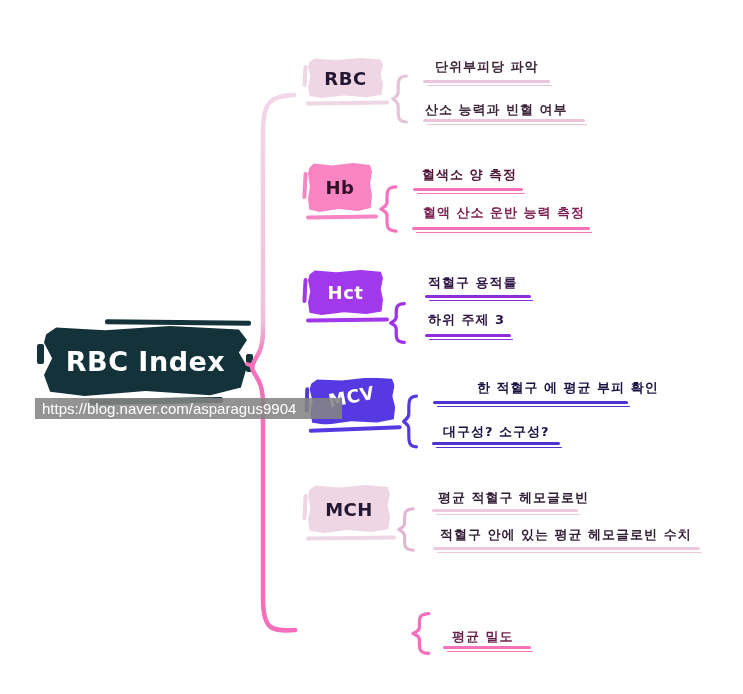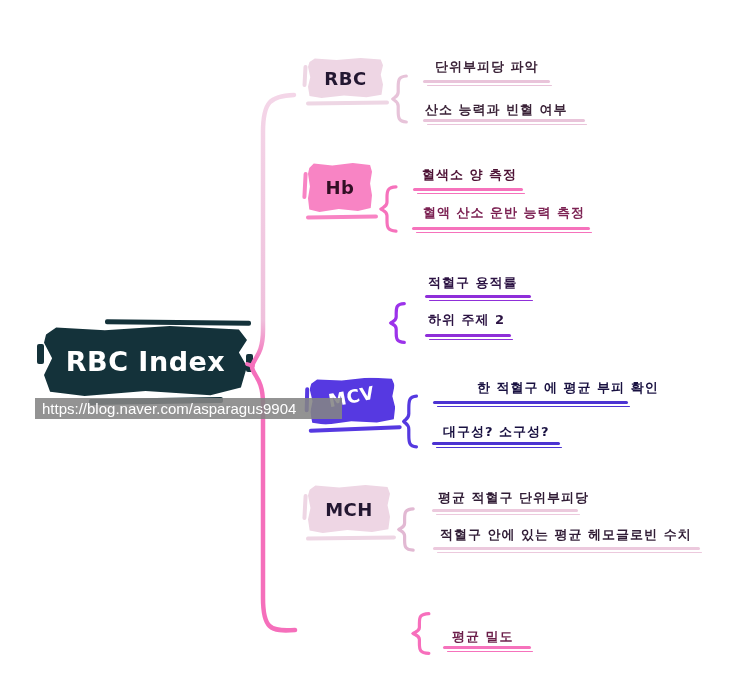--- a/index.html
+++ b/index.html
@@ -102,26 +102,32 @@
     <svg class="brace" style="left:74px;top:25px;width:20px;height:48px" viewBox="0 0 20 50" preserveAspectRatio="none">
       <path d="M 17 2 C 8.5 2.5, 8 6, 8 13 L 8 18 C 8 23, 3 23.5, 2 25 C 3 26.5, 8 27, 8 32 L 8 37 C 8 44, 8.5 47.5, 17 48"></path>
     </svg>
     <span class="itext" style="left: 117px; top: 6px; color: rgb(77, 17, 52);">혈색소 양 측정</span>
     <div class="ul" style="left:108px;top:28px;width:110px"></div>
     <span class="itext" style="left: 118px; top: 44px; color: rgb(124, 34, 83);">혈액 산소 운반 능력 측정</span>
     <div class="ul" style="left:107px;top:67px;width:178px"></div>
   </div>
 
   <div class="section" style="top: 268px; --box: #a238ec; --label: #ffffff; --brace: #9c33ea; --ul: #8f2fd9;">
+    <div class="nodebox" style="left:3px;top:2px;width:75px;height:45px">
+      <div class="paint"></div>
+      <div class="streak-b"></div>
+      <div class="streak-l"></div>
+      <span class="nodelabel">Hct</span>
+    </div>
     <svg class="brace" style="left:84px;top:34px;width:18px;height:42px" viewBox="0 0 20 50" preserveAspectRatio="none">
       <path d="M 17 2 C 8.5 2.5, 8 6, 8 13 L 8 18 C 8 23, 3 23.5, 2 25 C 3 26.5, 8 27, 8 32 L 8 37 C 8 44, 8.5 47.5, 17 48"></path>
     </svg>
     <span class="itext" style="left: 123px; top: 6px; color: rgb(44, 19, 67);">적혈구 용적률</span>
     <div class="ul" style="left:120px;top:27px;width:106px"></div>
-    <span class="itext" style="left: 123px; top: 43px; color: rgb(44, 19, 67);">하위 주제 2</span>
+    <span class="itext" style="left: 123px; top: 43px; color: rgb(44, 19, 67);">하위 주제 3</span>
     <div class="ul" style="left:120px;top:66px;width:86px"></div>
   </div>
 
   <div class="section" style="top: 375px; --box: #5639e1; --label: #ffffff; --brace: #5539e0; --ul: #4c33d2;">
     <div class="nodebox tilt-box" style="left:5px;top:3px;width:85px;height:46px">
       <div class="paint"></div>
       <div class="streak-b"></div>
       <div class="streak-l"></div>
       <span class="nodelabel tilt-label">MCV</span>
     </div>
@@ -137,21 +143,21 @@
   <div class="section" style="top: 483px; --box: #eed6e4; --label: #231731; --brace: #e2b9d3; --ul: #ecc9dd;">
     <div class="nodebox" style="left:3px;top:2px;width:82px;height:48px">
       <div class="paint"></div>
       <div class="streak-b"></div>
       <div class="streak-l"></div>
       <span class="nodelabel">MCH</span>
     </div>
     <svg class="brace" style="left:92px;top:24px;width:19px;height:45px" viewBox="0 0 20 50" preserveAspectRatio="none">
       <path d="M 17 2 C 8.5 2.5, 8 6, 8 13 L 8 18 C 8 23, 3 23.5, 2 25 C 3 26.5, 8 27, 8 32 L 8 37 C 8 44, 8.5 47.5, 17 48"></path>
     </svg>
-    <span class="itext" style="left: 133px; top: 6px; color: rgb(48, 28, 53);">평균 적혈구 단위부피당</span>
+    <span class="itext" style="left: 133px; top: 6px; color: rgb(48, 28, 53);">평균 적혈구 헤모글로빈</span>
     <div class="ul" style="left:127px;top:26px;width:146px"></div>
     <span class="itext" style="left: 135px; top: 43px; color: rgb(48, 28, 53); text-align: center;">적혈구 안에 있는 평균 헤모글로빈 수치</span>
     <div class="ul" style="left:128px;top:64px;width:267px"></div>
   </div>
 
   <div class="section" style="top: 585px; --box: #f884c4; --label: #2b0f22; --brace: #f76fbc; --ul: #f672bc;">
     <svg class="brace" style="left:106px;top:27px;width:21px;height:43px" viewBox="0 0 20 50" preserveAspectRatio="none">
       <path d="M 17 2 C 8.5 2.5, 8 6, 8 13 L 8 18 C 8 23, 3 23.5, 2 25 C 3 26.5, 8 27, 8 32 L 8 37 C 8 44, 8.5 47.5, 17 48"></path>
     </svg>
     <span class="itext" style="left: 147px; top: 43px; color: rgb(107, 29, 73);">평균 밀도</span>

